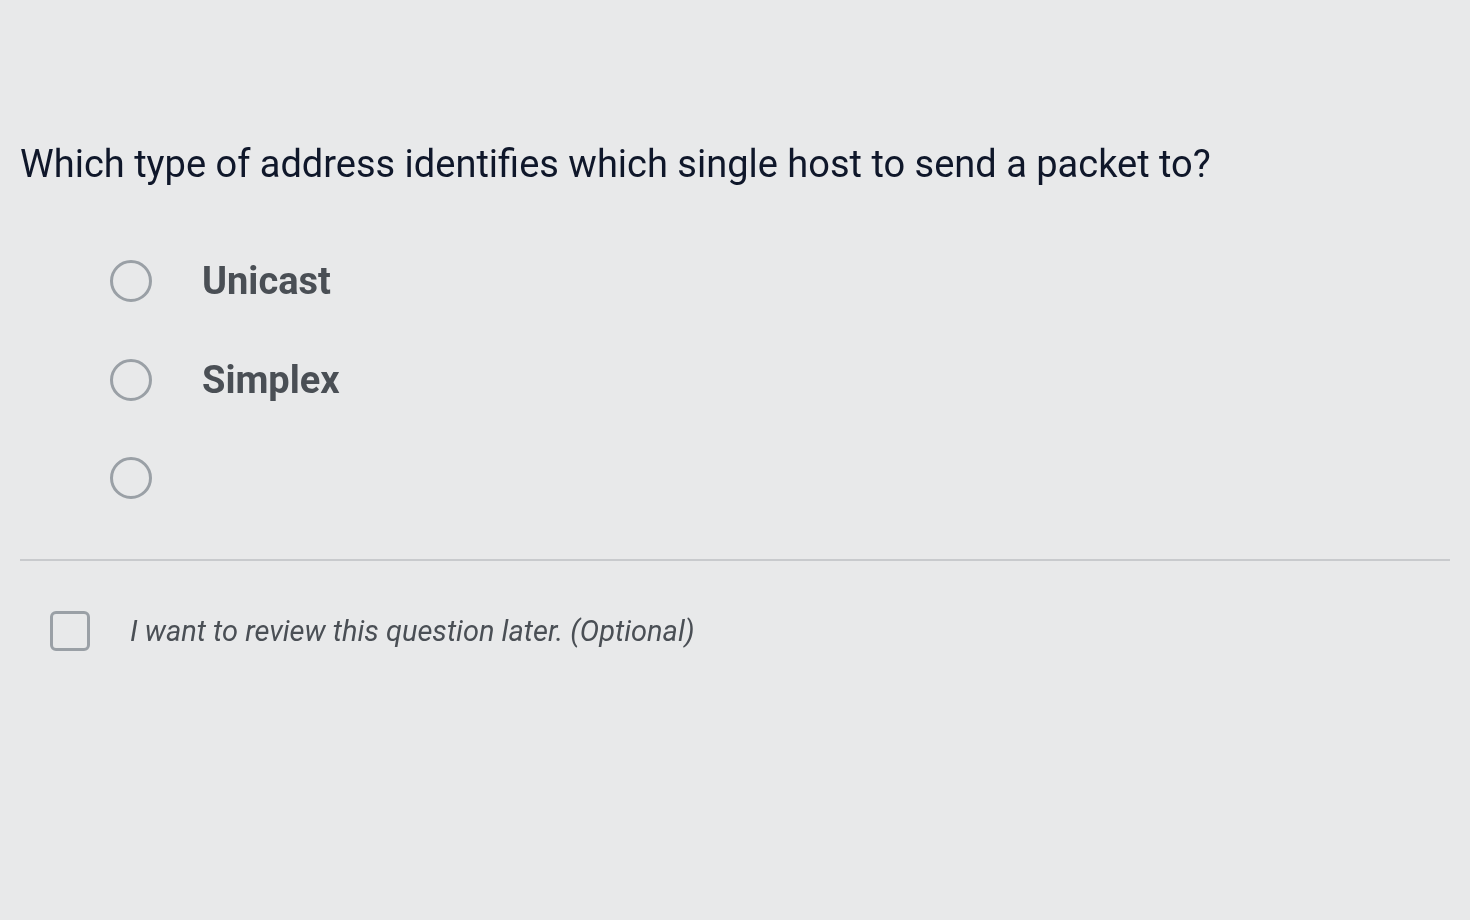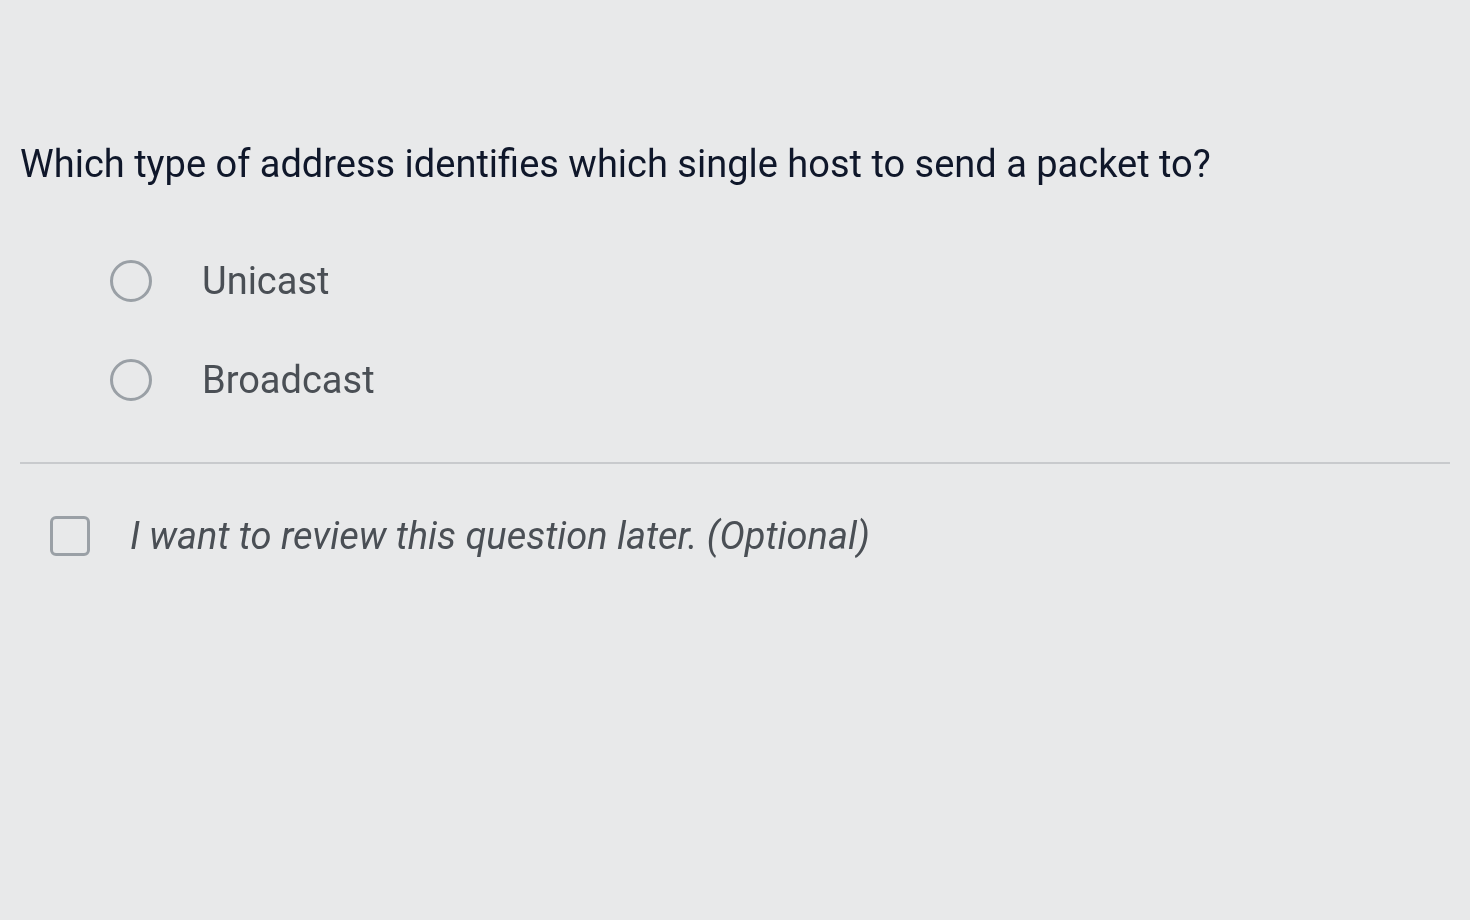--- a/index.html
+++ b/index.html
@@ -39,21 +39,21 @@
     height: 42px;
     border: 3px solid #9aa0a6;
     border-radius: 50%;
     flex-shrink: 0;
     margin-right: 50px;
     background: transparent;
   }
   .option-label {
     font-size: 38px;
     color: #4a4f55;
-    font-weight: 400;
+    font-weight: 700;
   }
   .divider {
     border: none;
     border-top: 2px solid #c8cacd;
     margin: 60px 0 50px 0;
   }
   .review-row {
     display: flex;
     align-items: center;
     padding-left: 30px;
@@ -61,43 +61,46 @@
   .checkbox {
     width: 40px;
     height: 40px;
     border: 3px solid #9aa0a6;
     border-radius: 6px;
     flex-shrink: 0;
     margin-right: 40px;
     background: transparent;
   }
   .review-label {
-    font-size: 38px;
+    font-size: 29px;
     font-style: italic;
     color: #4a4f55;
   }
 </style>
 </head>
 <body>
 
 <div class="page">
 
   <div class="question-text">Which type of address identifies which single host to send a packet to?</div>
 
   <div class="options">
 
     <div class="option-row">
       <div class="radio"></div>
       <div class="option-label">Unicast</div>
     </div>
 
+    <div class="option-row">
+      <div class="radio"></div>
+      <div class="option-label">Simplex</div>
+    </div>
 
     <div class="option-row">
       <div class="radio"></div>
-      <div class="option-label">Broadcast</div>
     </div>
 
 
   </div>
 
   <hr class="divider">
 
   <div class="review-row">
     <div class="checkbox"></div>
     <div class="review-label">I want to review this question later. (Optional)</div>

